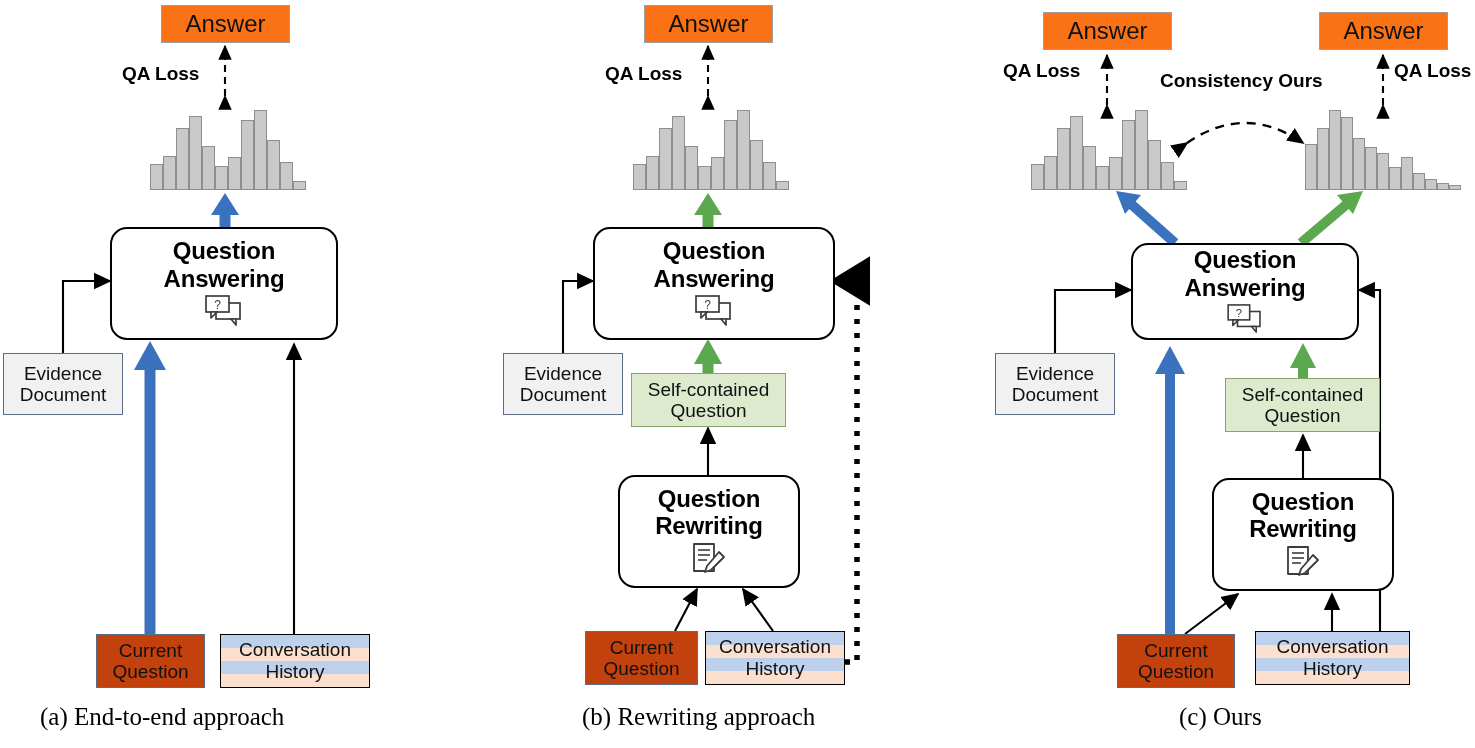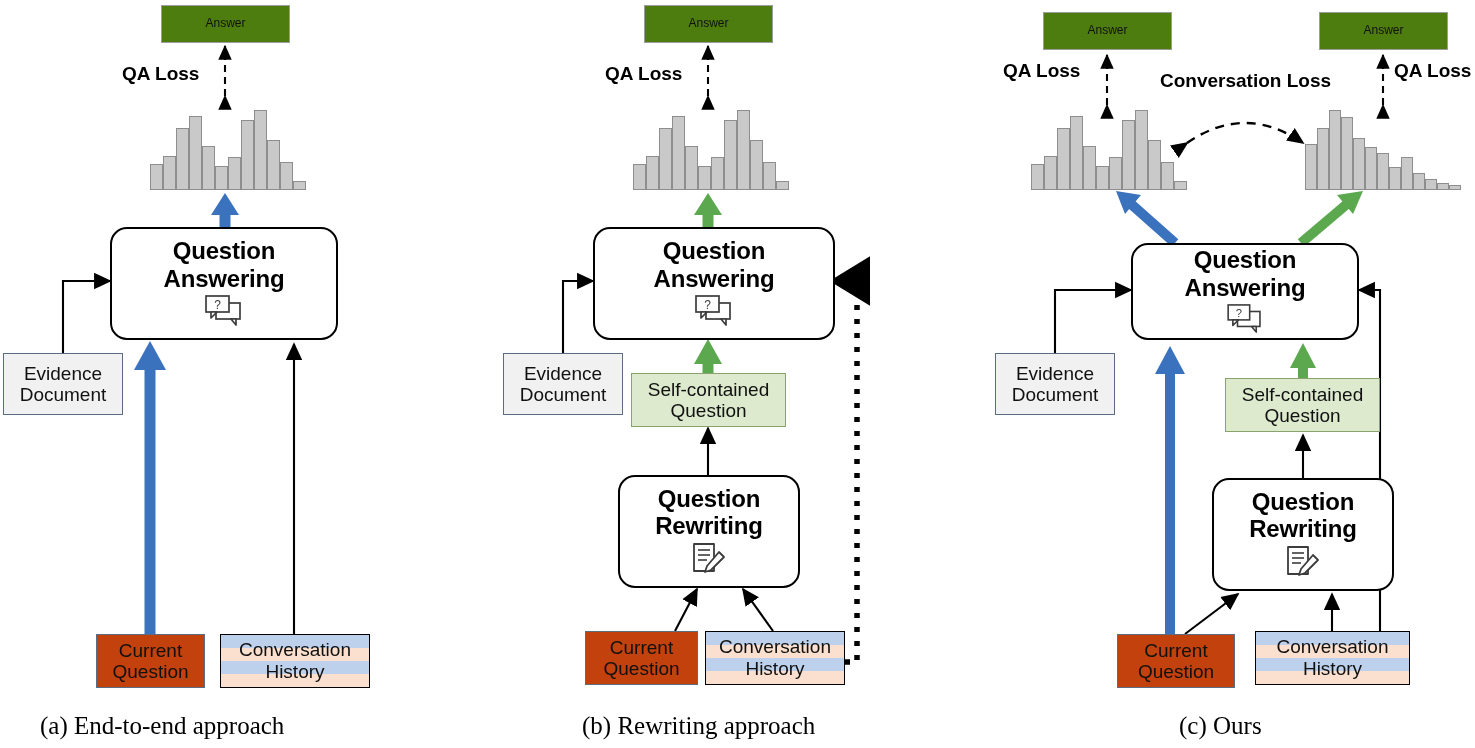--- a/index.html
+++ b/index.html
@@ -15,22 +15,22 @@
 
   svg.layer{position:absolute;left:0;top:0;width:100%;height:100%;overflow:visible;}
 
   
   .nodebox{
     position:absolute;box-sizing:border-box;
     display:flex;align-items:center;justify-content:center;
     text-align:center;line-height:1.12;
   }
   .ansbox{
-    background:#4d7c0f;border:1.6px solid #9d9d9d;
-    font-size:12px;color:#111;
+    background:#f97316;border:1.6px solid #9d9d9d;
+    font-size:24px;color:#111;
   }
   .evbox{
     background:#f1f1f1;border:1.6px solid #5b6d84;
     font-size:19px;color:#111;
   }
   .qbox{
     background:#c2410c;border:1.6px solid #5b6d84;
     font-size:19px;color:#111;
   }
   .scbox{
@@ -72,21 +72,21 @@
   .dist .bar{
     position:absolute;bottom:0;background:#c9c9c9;border:1px solid #8e8e8e;
     box-sizing:border-box;
   }
   .dist .base{
     position:absolute;left:0;bottom:0;width:100%;height:4px;background:#6e6e6e;
   }
 
   
   .caption{
-    position:absolute;bottom:8px;font-family:"Liberation Serif", serif;
+    position:absolute;bottom:17px;font-family:"Liberation Serif", serif;
     font-size:25px;color:#000;white-space:nowrap;
   }
 </style>
 </head>
 <body>
 
 <div class="panel" id="panel-a">
 
   <svg class="layer" viewBox="0 0 490 748" preserveAspectRatio="none">
     <defs>
@@ -397,21 +397,21 @@
   <div class="nodebox ansbox" style="left:58px;top:12px;width:129px;height:38px;">
     <span>Answer</span>
   </div>
 
   <div class="nodebox ansbox" style="left:334px;top:12px;width:129px;height:38px;">
     <span>Answer</span>
   </div>
 
   <div class="losslabel" style="left:18px;top:60px;">QA Loss</div>
   <div class="losslabel" style="left:409px;top:60px;">QA Loss</div>
-  <div class="losslabel" style="left:175px;top:70px;">Conversation Loss</div>
+  <div class="losslabel" style="left:175px;top:70px;">Consistency Ours</div>
 
   <div class="dist" style="left:46px;top:106px;width:148px;height:84px;">
     <div class="base"></div>
     <div class="bar" style="left:0px;width:13px;height:26px;"></div>
     <div class="bar" style="left:13px;width:13px;height:34px;"></div>
     <div class="bar" style="left:26px;width:13px;height:62px;"></div>
     <div class="bar" style="left:39px;width:13px;height:74px;"></div>
     <div class="bar" style="left:52px;width:13px;height:44px;"></div>
     <div class="bar" style="left:65px;width:13px;height:24px;"></div>
     <div class="bar" style="left:78px;width:13px;height:33px;"></div>

